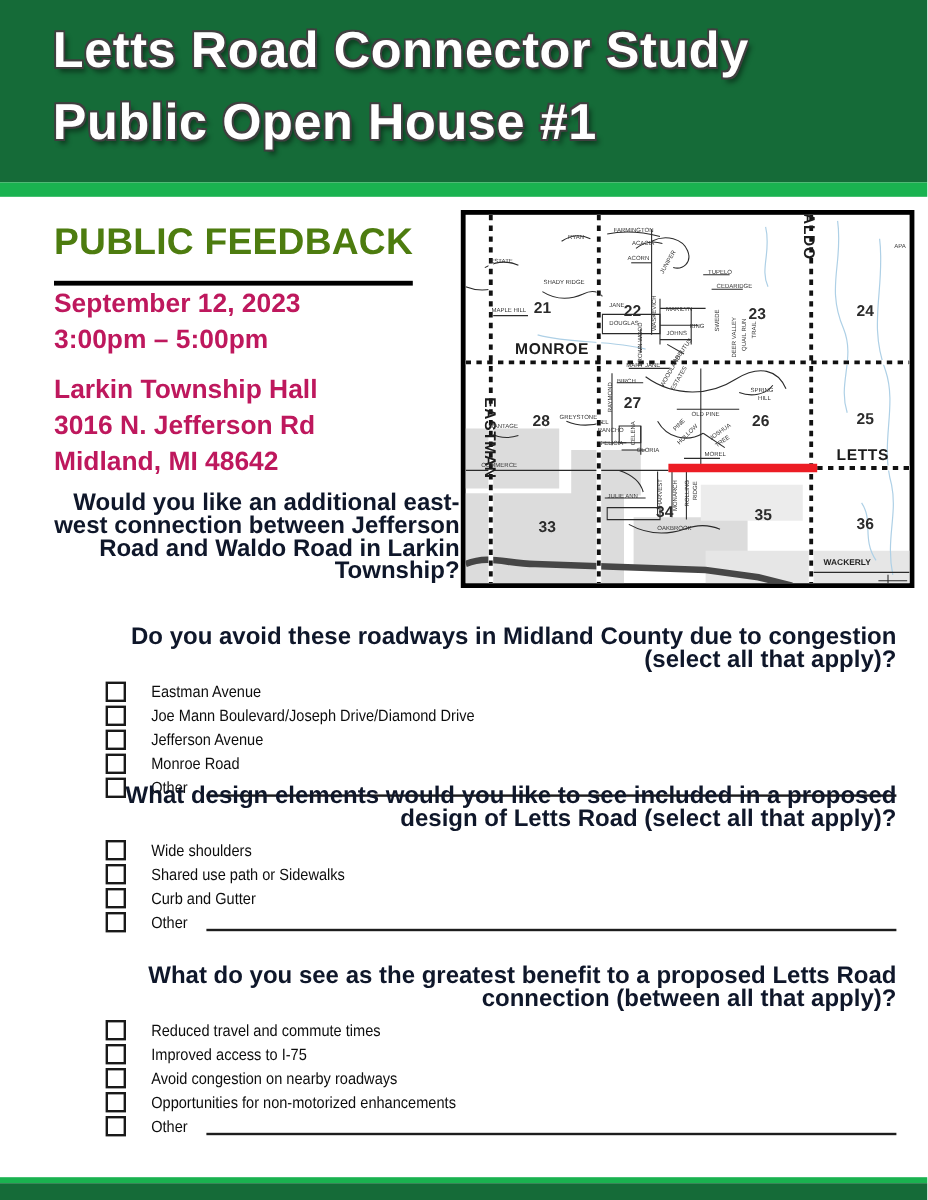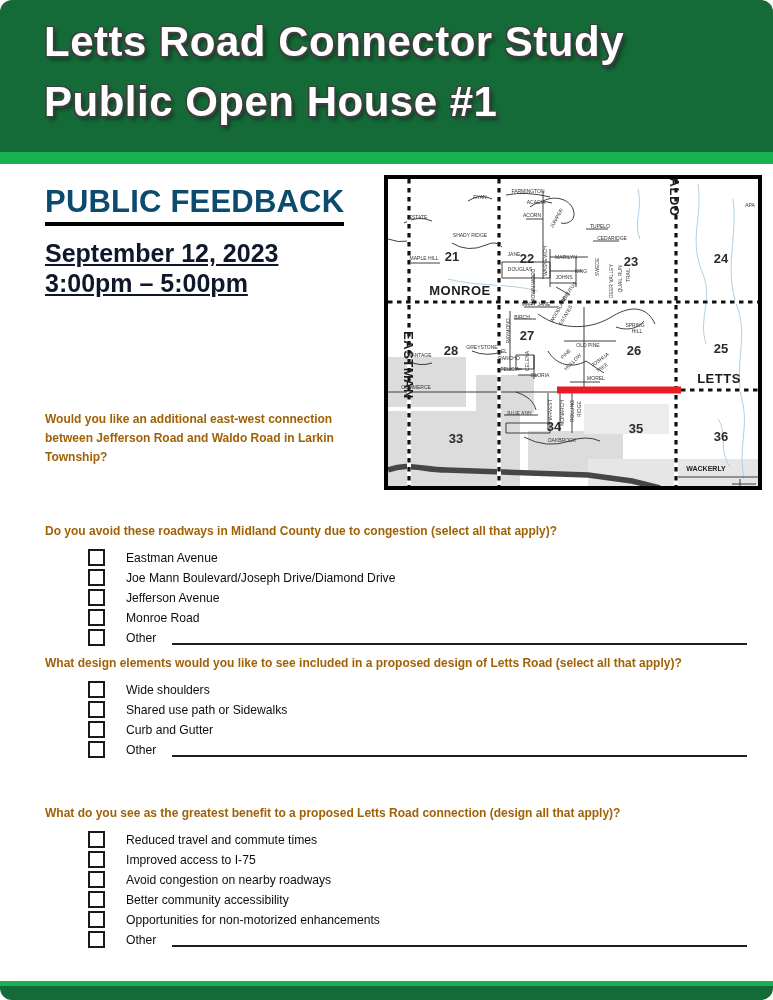--- a/index.html
+++ b/index.html
@@ -1,40 +1,40 @@
 <!DOCTYPE html>
 <html><head>
 <meta charset="utf-8">
 <style>
   html,body{margin:0;padding:0;background:#fff;}
   .page{position:relative;width:773px;height:1000px;background:#fff;overflow:hidden;
-        font-family:"Liberation Sans",sans-serif;color:#111;border-radius:12px;}
+        font-family:"Liberation Sans",sans-serif;color:#111;}
 
   
   .hdr{position:absolute;left:0;top:0;width:773px;height:152px;background:#156B38;}
   .hdr-title{position:absolute;left:44px;top:12px;font-size:42px;font-weight:bold;color:#fff;
              line-height:60px;letter-spacing:.5px;
              text-shadow:-1.5px -1.5px 0 #3f3f3f,1.5px -1.5px 0 #3f3f3f,
                          -1.5px 1.5px 0 #3f3f3f,1.5px 1.5px 0 #3f3f3f,
                          3px 4px 4px rgba(0,0,0,.45);}
   .stripe{position:absolute;left:0;top:152px;width:773px;height:12px;background:#1AB250;}
   .footer{position:absolute;left:0;bottom:0;width:773px;}
   .footer .fs{height:5px;background:#1AB250;}
   .footer .fb{height:14px;background:#156B38;}
 
   
-  .pf{position:absolute;left:45px;top:184px;font-size:31px;font-weight:bold;color:#0c4a6e;
-      border-bottom:4px solid #000;padding-bottom:2px;letter-spacing:.2px;}
-  .green{color:#0f172a;font-weight:bold;font-size:25px;line-height:30px;text-decoration:underline;}
+  .pf{position:absolute;left:45px;top:184px;font-size:31px;font-weight:bold;color:#4d7c0f;
+      border-bottom:4px solid #000;padding-bottom:14px;letter-spacing:.2px;}
+  .green{color:#be185d;font-weight:bold;font-size:22px;line-height:30px;}
   .when{position:absolute;left:45px;top:238px;}
   .where{position:absolute;left:45px;top:310px;}
 
   
   .q{position:absolute;left:45px;}
-  .q-text{font-size:12px;font-weight:bold;color:#a16207;line-height:19px;margin:0 0 6px 0;}
+  .q-text{font-size:20px;font-weight:bold;color:#0f172a;line-height:19px;margin:0 0 6px 0;text-align:right;}
   .opt{display:flex;align-items:center;height:20px;padding-left:43px;}
   .cb{width:13px;height:13px;border:2px solid #191919;background:#fff;flex:none;}
   .lbl{margin-left:21px;font-size:13.5px;color:#0d0d0d;white-space:nowrap;}
   .narrow .lbl{transform:scaleX(.9);transform-origin:0 50%;}
   .wline{flex:1;border-bottom:2px solid #1d1d1d;height:13px;margin-left:12px;}
 
   
   .map{position:absolute;left:384px;top:175px;width:378px;height:315px;
        border:4px solid #000;box-sizing:border-box;background:#fff;}
   .map svg{display:block;}
@@ -59,20 +59,25 @@
   </div>
   <div class="stripe"></div>
 
   <div class="pf">PUBLIC FEEDBACK</div>
 
   <div class="when green">
     <div>September 12, 2023</div>
     <div>3:00pm – 5:00pm</div>
   </div>
 
+  <div class="where green">
+    <div>Larkin Township Hall</div>
+    <div>3016 N. Jefferson Rd</div>
+    <div>Midland, MI 48642</div>
+  </div>
 
   <div class="map">
     <svg width="370" height="307" viewBox="0 0 370 307">
 
       <g fill="#dcdcdc" stroke="none">
         <path d="M0,178 h78 v50 h-78 z"></path>
         <path d="M88,196 h58 v38 h-58 z"></path>
         <path d="M0,232 h132 v75 h-132 z"></path>
         <path d="M140,252 h95 v42 h-95 z"></path>
         <path d="M196,225 h85 v30 h-85 z" fill="#ececec"></path>
@@ -255,36 +260,32 @@
       <span class="lbl">Curb and Gutter</span>
     </div>
     <div class="opt narrow">
       <span class="cb"></span>
       <span class="lbl">Other</span>
       <span class="wline"></span>
     </div>
   </section>
 
   <section class="q" style="top:804px;width:702px;">
-    <p class="q-text">What do you see as the greatest benefit to a proposed Letts Road connection (design all that apply)?</p>
+    <p class="q-text">What do you see as the greatest benefit to a proposed Letts Road connection (between all that apply)?</p>
     <div class="opt narrow">
       <span class="cb"></span>
       <span class="lbl">Reduced travel and commute times</span>
     </div>
     <div class="opt narrow">
       <span class="cb"></span>
       <span class="lbl">Improved access to I-75</span>
     </div>
     <div class="opt narrow">
       <span class="cb"></span>
       <span class="lbl">Avoid congestion on nearby roadways</span>
-    </div>
-    <div class="opt narrow">
-      <span class="cb"></span>
-      <span class="lbl">Better community accessibility</span>
     </div>
     <div class="opt narrow">
       <span class="cb"></span>
       <span class="lbl">Opportunities for non-motorized enhancements</span>
     </div>
     <div class="opt narrow">
       <span class="cb"></span>
       <span class="lbl">Other</span>
       <span class="wline"></span>
     </div>

